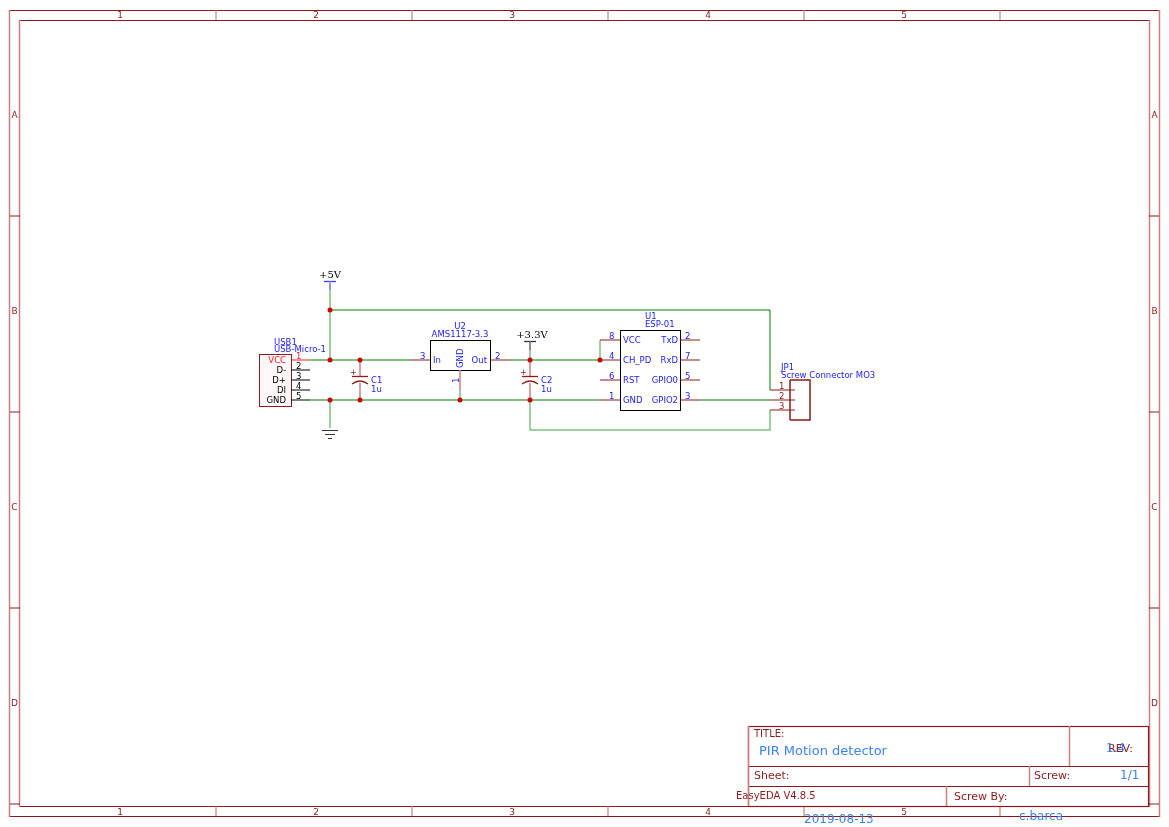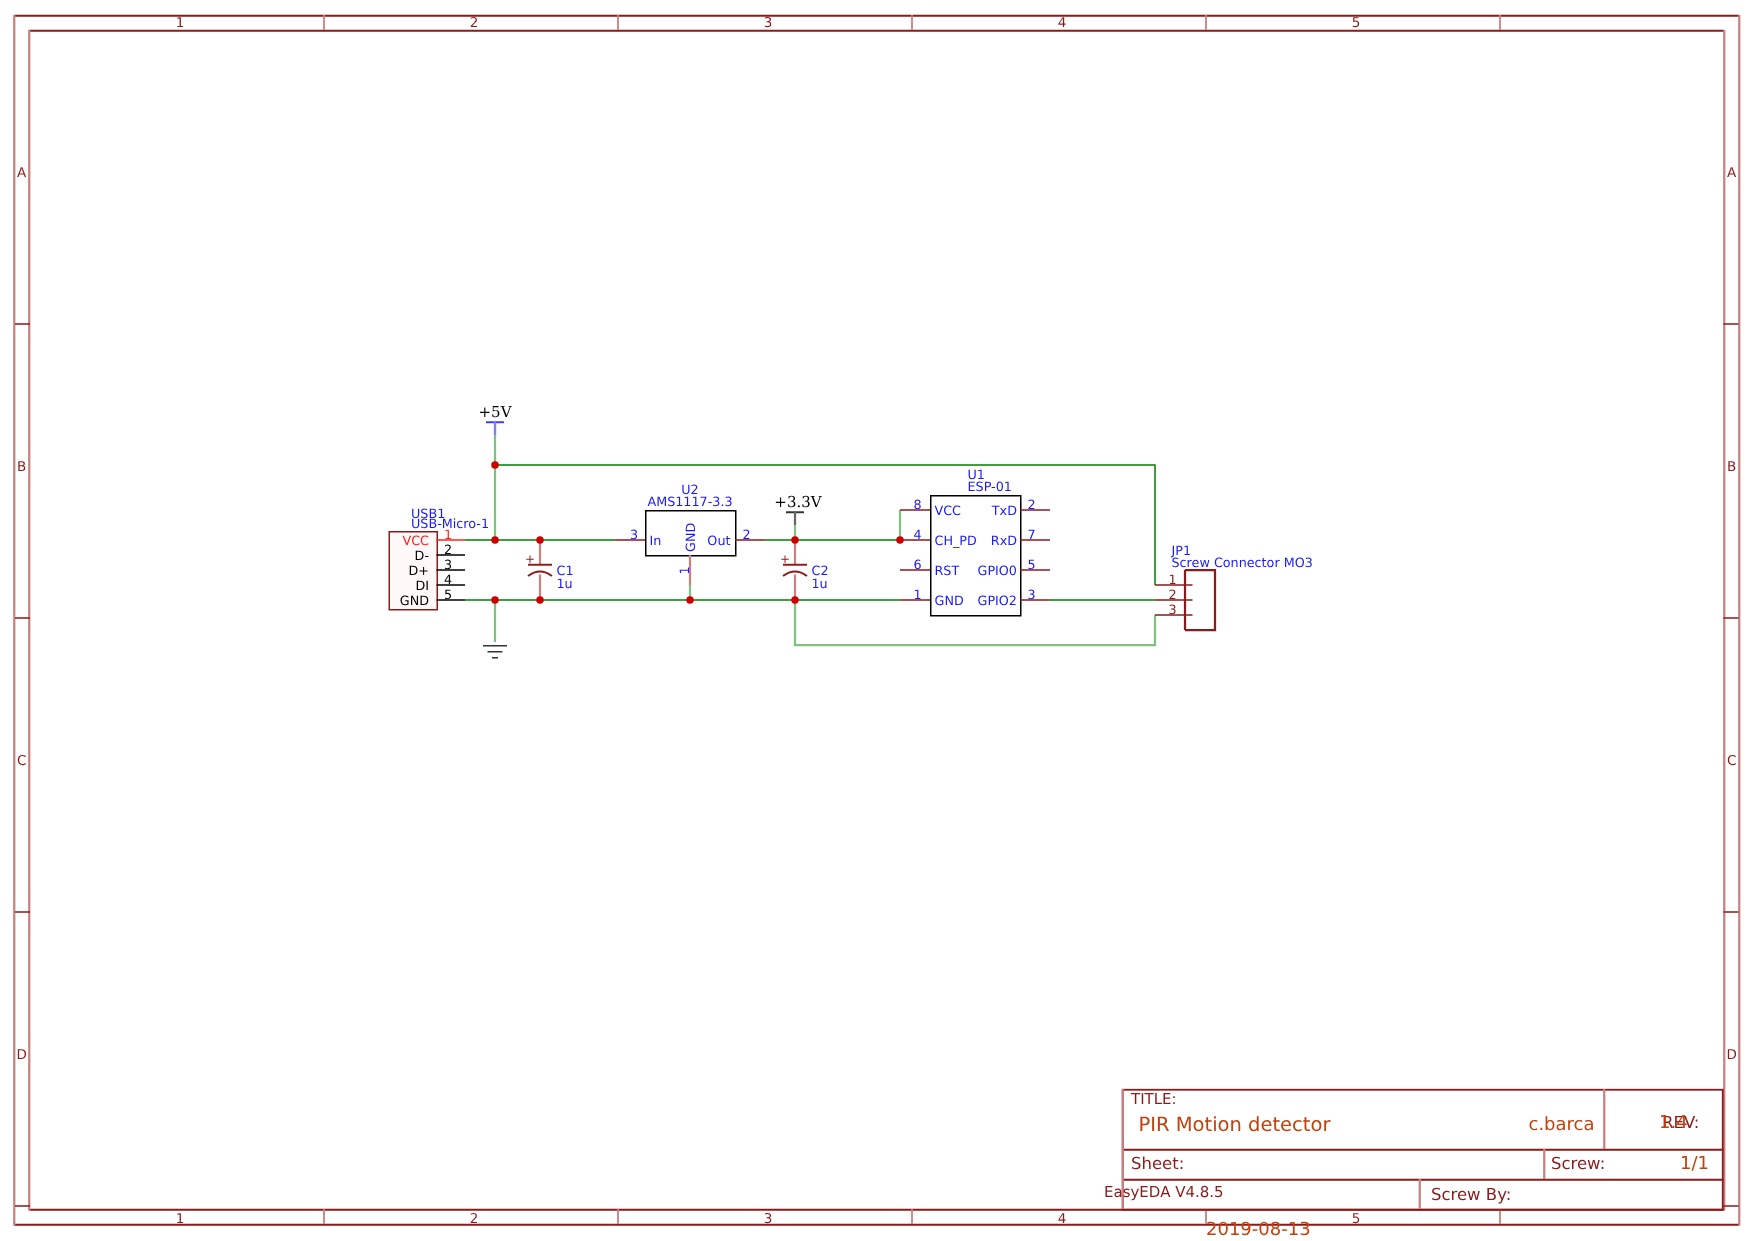--- a/index.html
+++ b/index.html
@@ -1,21 +1,21 @@
 <!DOCTYPE html>
 <html><head>
 <meta charset="utf-8">
 <style>
   html, body { margin:0; padding:0; background:#ffffff; }
   body { width:1169px; height:827px; position:relative; overflow:hidden; font-family:"DejaVu Sans", sans-serif; }
   #sheet { position:absolute; left:0; top:0; }
   .serif { font-family:"DejaVu Serif", serif; }
   .tb { position:absolute; font-family:"DejaVu Sans", sans-serif; font-size:12px; white-space:nowrap; }
   .tb-key { color:#8b1a1a; }
-  .tb-val { color:#c2410c; }
+  .tb-val { color:#3b82f6; }
 </style>
 </head>
 <body>
 
 <svg id="sheet" width="1169" height="827" viewBox="0 0 1169 827" xmlns="http://www.w3.org/2000/svg">
 
   <g>
 
     <line x1="9.5" y1="10.5" x2="1159.5" y2="10.5" stroke="#8b1a1a" stroke-width="1.2"></line>
     <line x1="9.5" y1="816.5" x2="1159.5" y2="816.5" stroke="#8b1a1a" stroke-width="1.2"></line>
@@ -260,13 +260,13 @@
 <div class="tb tb-key" style="left:754px; top:728px; font-size:10px;">TITLE:</div>
 <div class="tb tb-val" style="left:759px; top:743px; font-size:13px;">PIR Motion detector</div>
 <div class="tb tb-key" style="left:1108px; top:742px; font-size:11px;">REV:</div>
 <div class="tb tb-val" style="left:1106px; top:741px; font-size:12px;">1.4</div>
 <div class="tb tb-key" style="left:754px; top:769px; font-size:11px;">Sheet:</div>
 <div class="tb tb-val" style="left:804px; top:812px; font-size:12px;">2019-08-13</div>
 <div class="tb tb-key" style="left:1034px; top:769px; font-size:11px;">Screw:</div>
 <div class="tb tb-val" style="left:1080px; top:768px; font-size:12px;margin-left:40px;">1/1</div>
 <div class="tb tb-key" style="left:736px; top:790px; font-size:10px;">EasyEDA V4.8.5</div>
 <div class="tb tb-key" style="left:954px; top:790px; font-size:11px;">Screw By:</div>
-<div class="tb tb-val" style="left:1019px; top:742px; font-size:12px;">c.barca</div>
+<div class="tb tb-val" style="left:1019px; top:809px; font-size:12px;">c.barca</div>
 
 </body></html>

